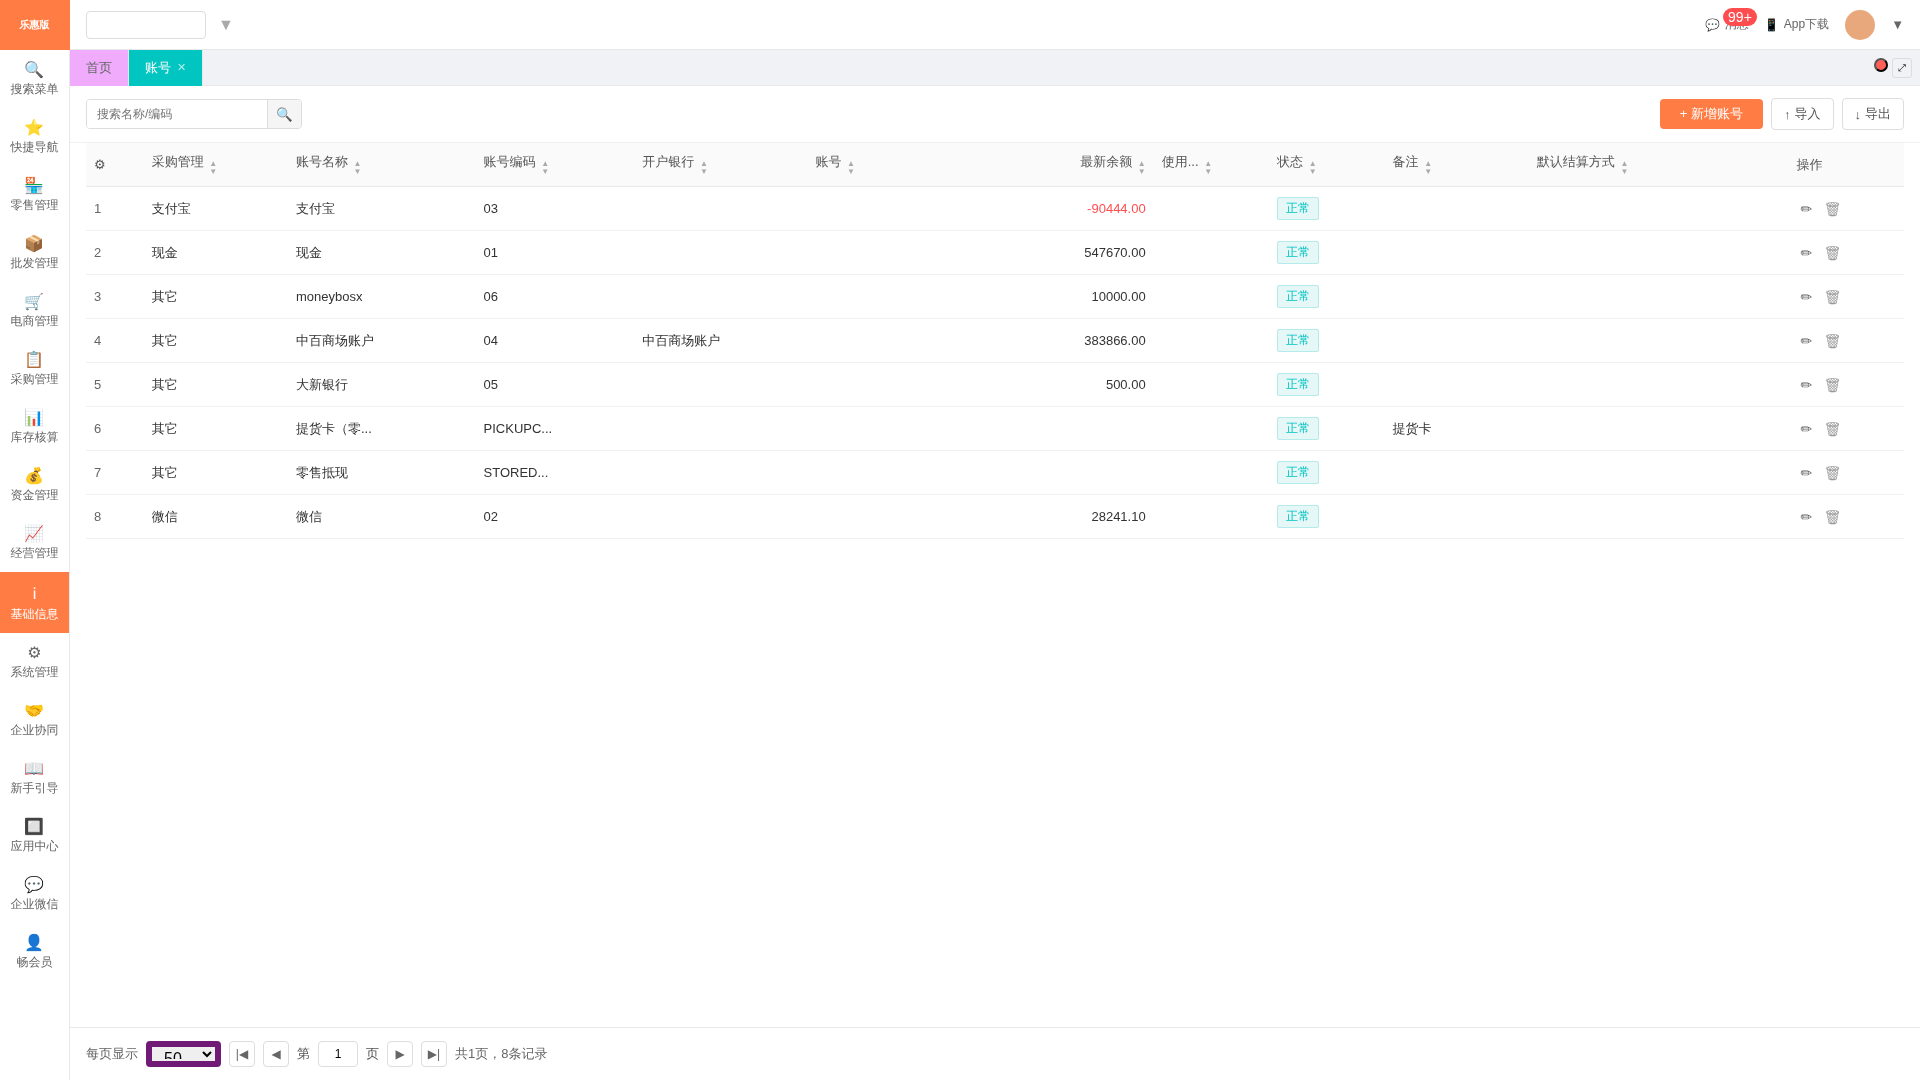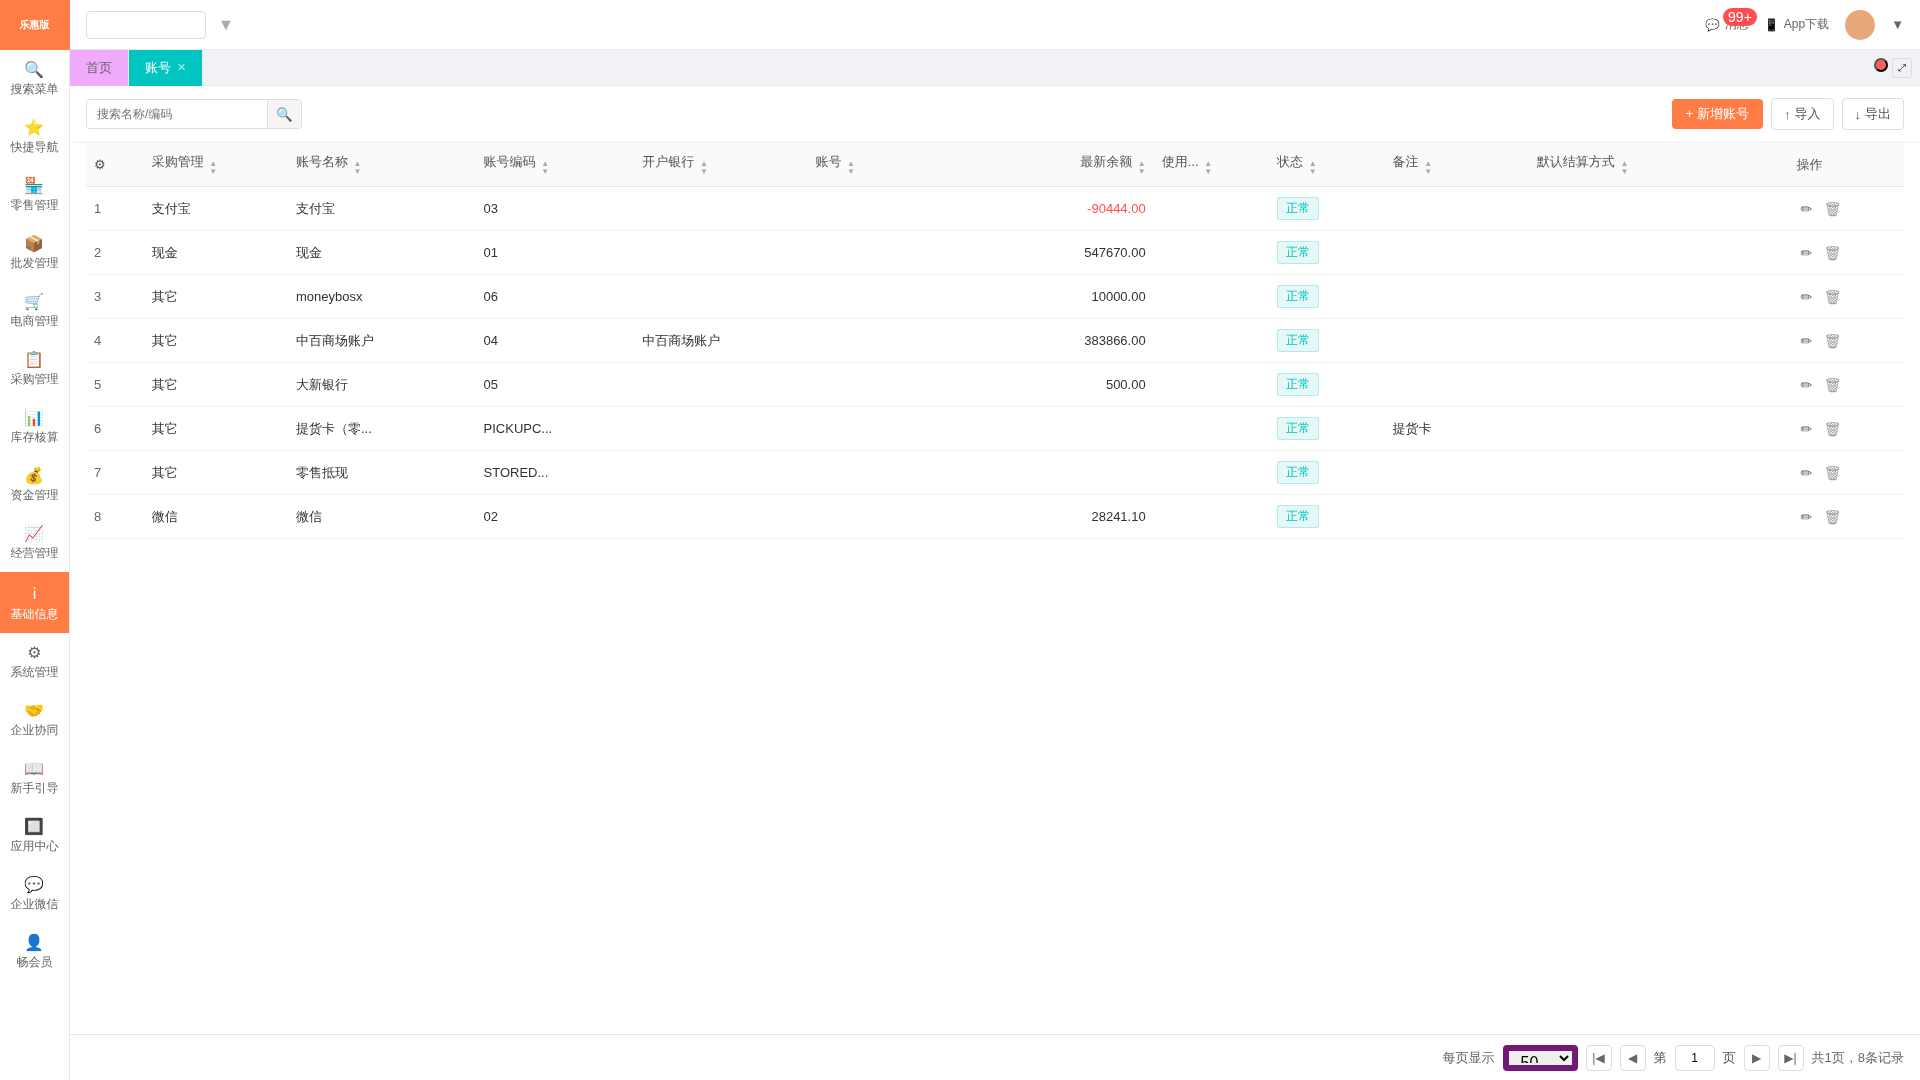--- a/index.html
+++ b/index.html
@@ -211,21 +211,21 @@
     .toolbar-right {
       display: flex;
       align-items: center;
       gap: 8px;
     }
     .btn-add {
       background: #ff7d45;
       color: white;
       border: none;
       border-radius: 4px;
-      padding: 6px 14px;
+      padding: 6px 20px;
       cursor: pointer;
       font-size: 13px;
       display: flex;
       align-items: center;
       gap: 4px;
     }
     .btn-import, .btn-export {
       background: white;
       border: 1px solid #ddd;
       border-radius: 4px;
@@ -300,25 +300,25 @@
     .col-account { width: 120px; }
     .col-balance { width: 120px; text-align: right; }
     .col-use { width: 80px; margin-left: 12px; }
     .col-status { width: 80px; }
     .col-remark { width: 100px; }
     .col-default { width: 180px; margin-left: 20px; }
     .col-action { width: 80px; }
 
     
     .pagination {
-      height: 46px;
+      height: 53px;
       border-top: 1px solid #e8e8e8;
       display: flex;
       align-items: center;
-      justify-content: flex-end;
+      justify-content: flex-start;
       padding: 0 16px;
       gap: 8px;
       color: #555;
       font-size: 13px;
     }
     .page-size-label { color: #666; }
     .page-size-select {
       border: 6px solid #701a75;
       border-radius: 4px;
       padding: 2px 8px;

